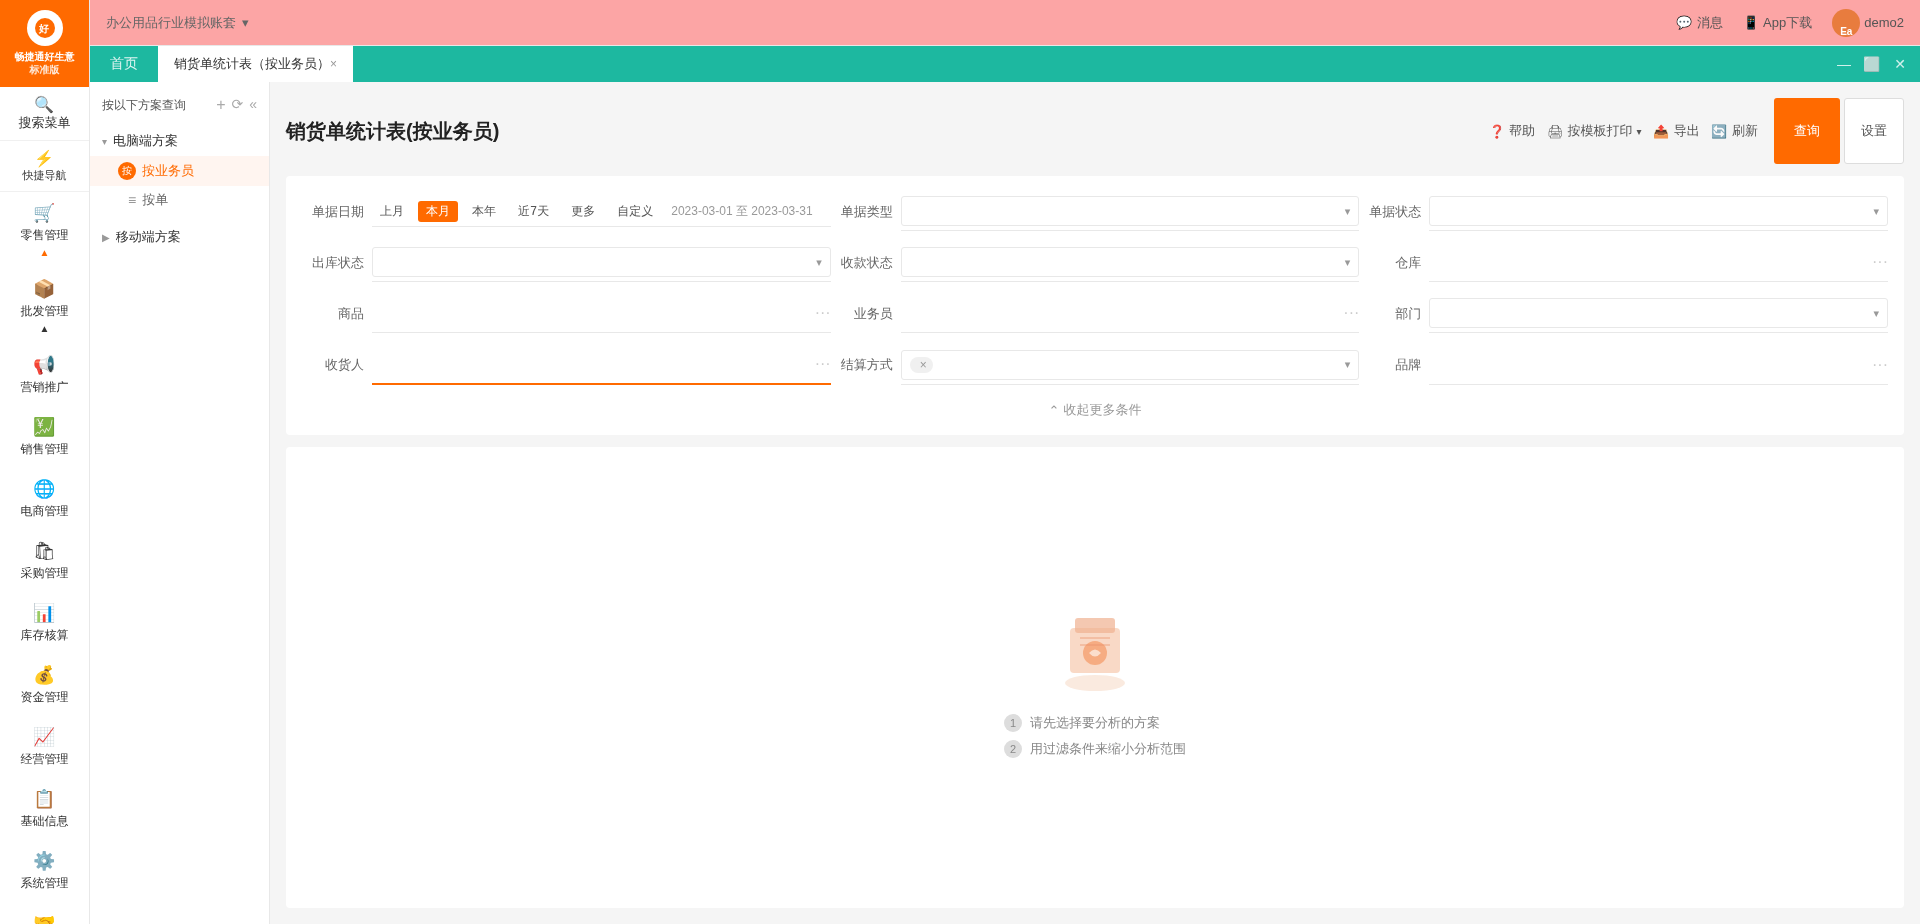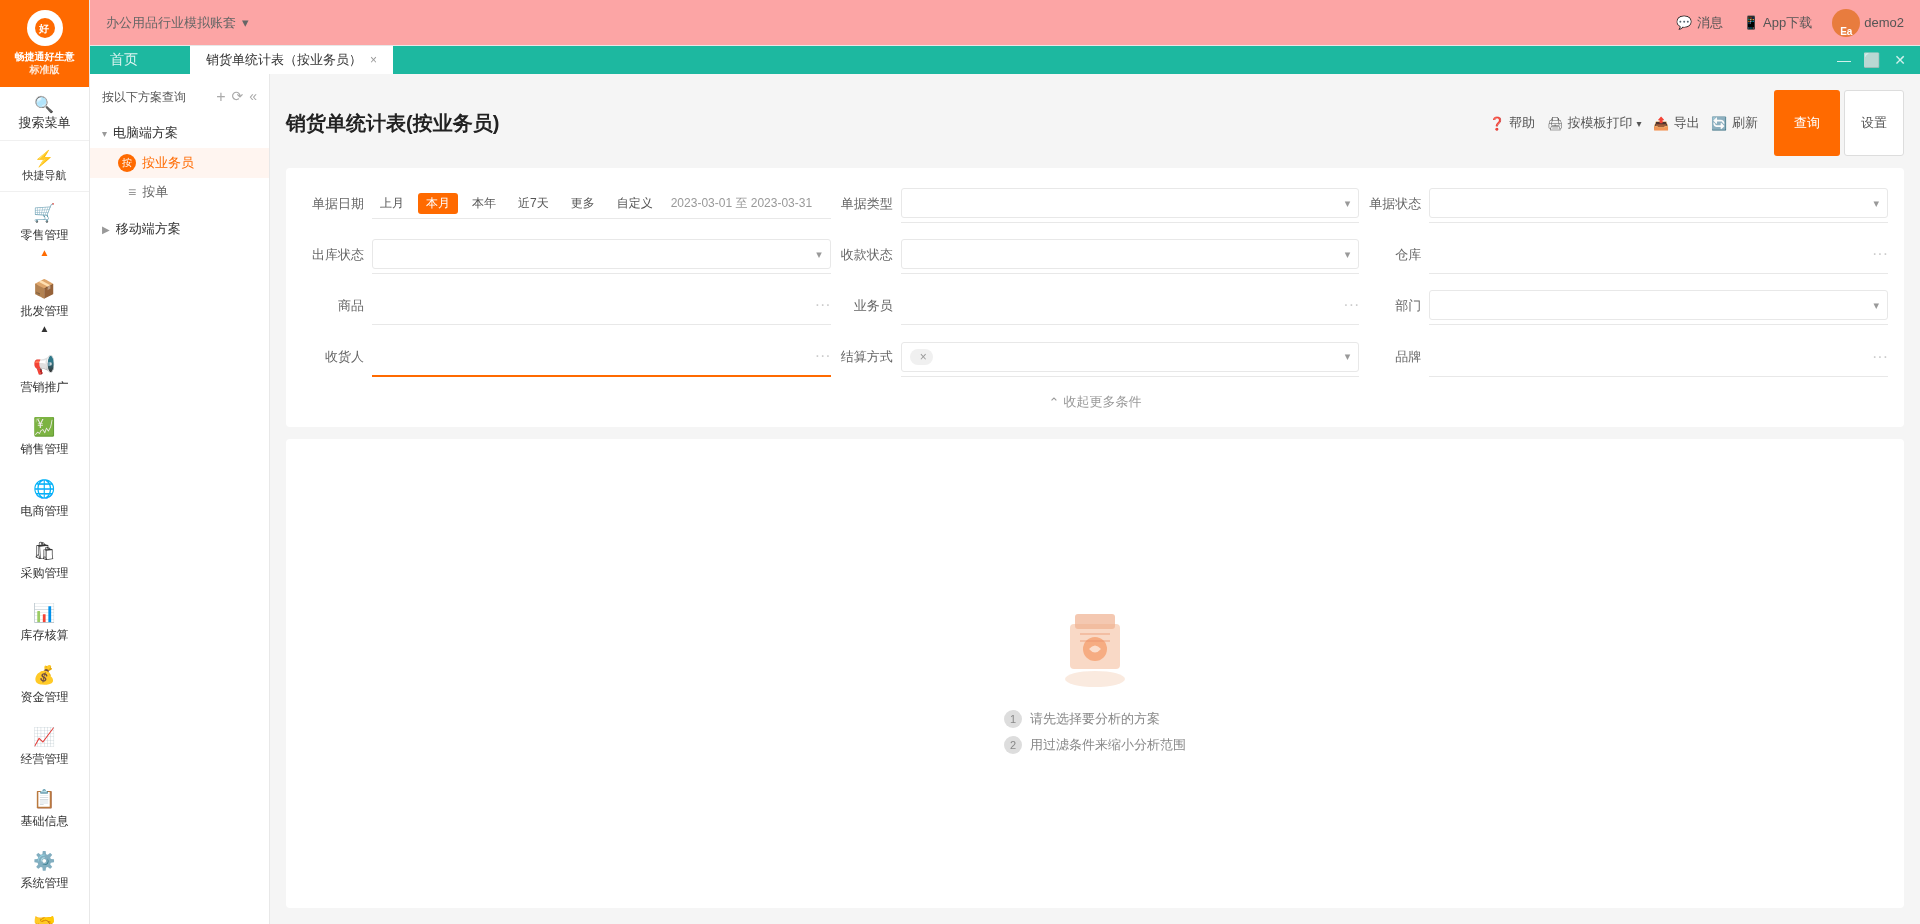--- a/index.html
+++ b/index.html
@@ -123,21 +123,21 @@
       color: white;
       display: flex;
       align-items: flex-end;
       justify-content: center;
       font-size: 12px;
       font-weight: bold;
     }
 
     
     .tab-bar {
-      height: 28px;
+      height: 36px;
       background: #1db8a0;
       display: flex;
       align-items: center;
       flex-shrink: 0;
     }
     .tab-home {
       padding: 0 20px;
       height: 100%;
       display: flex;
       align-items: center;
@@ -147,22 +147,21 @@
     }
     .tab-item {
       padding: 0 16px;
       height: 100%;
       display: flex;
       align-items: center;
       background: #fff;
       color: #333;
       cursor: pointer;
       font-size: 13px;
-      gap: 8px;
-      margin-left: 32px;
+      gap: 0;
     }
     .tab-close {
       font-size: 12px;
       color: #999;
       cursor: pointer;
     }
     .tab-controls {
       margin-left: auto;
       display: flex;
       align-items: center;
@@ -369,20 +368,21 @@
       display: flex;
       align-items: center;
       gap: 6px;
     }
     .date-btn {
       padding: 2px 8px;
       border-radius: 3px;
       font-size: 12px;
       cursor: pointer;
       color: #555;
+      font-family: Liberation Mono, monospace;
     }
     .date-btn.active {
       background: #ff6a00;
       color: white;
       border-radius: 3px;
     }
     .date-range {
       font-size: 12px;
       color: #999;
       margin-left: 4px;

